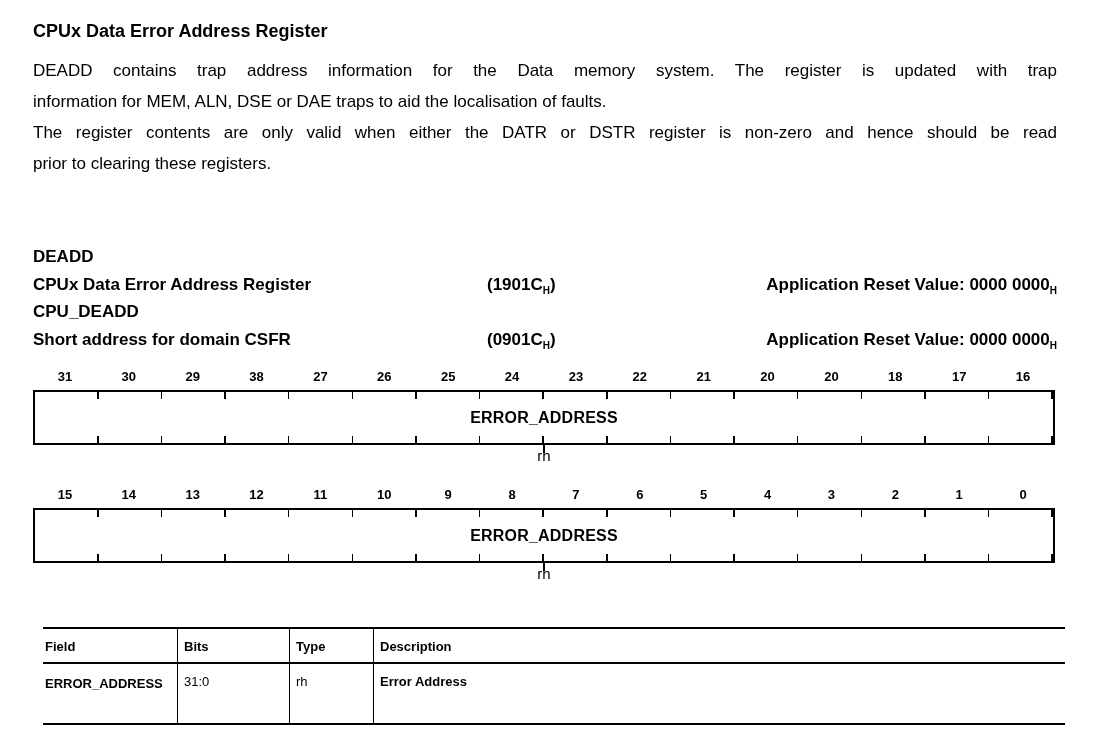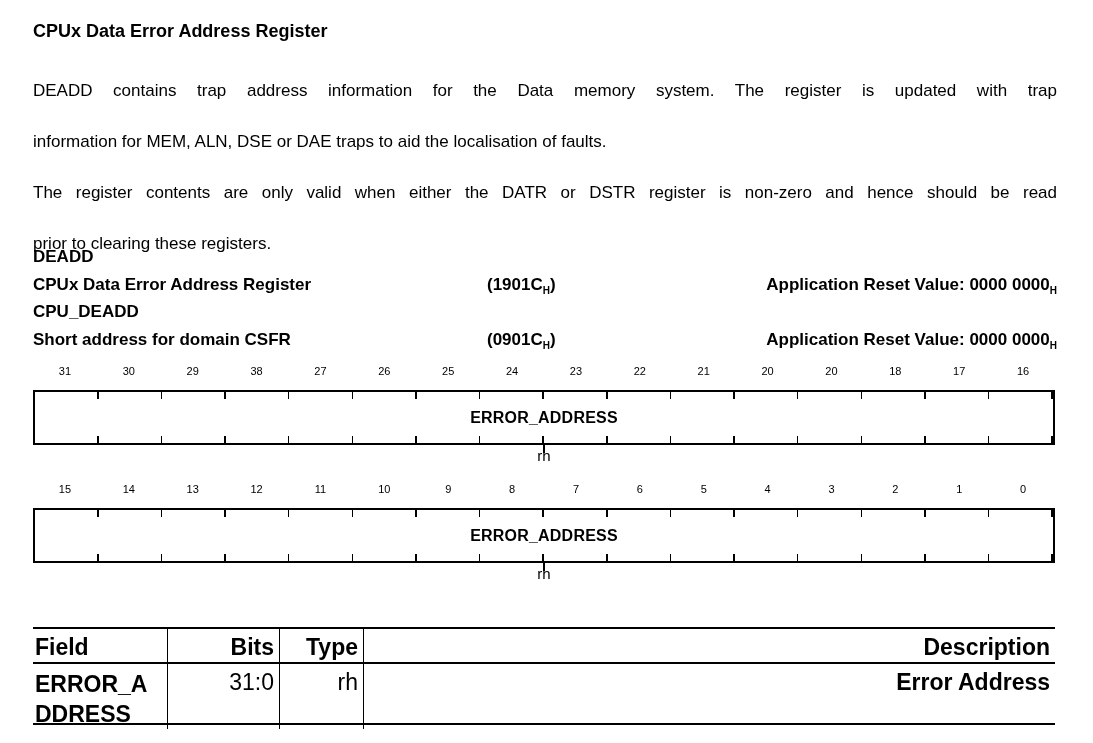--- a/index.html
+++ b/index.html
@@ -16,38 +16,38 @@
   .title {
     position:absolute; top:20px; left:33px;
     font-size:18px; font-weight:bold; line-height:22px;
   }
 
   
   .body-text {
     position:absolute; top:55px; left:33px; width:1024px;
     font-size:17px; line-height:31px;
   }
-  .bline { white-space:normal;margin-top:20px; }
+  .bline { white-space:normal; }
   .bline.stretch { text-align:justify; text-align-last:justify; }
 
   
   .regheader {
     position:absolute; top:243px; left:33px; width:1024px;
     font-size:17px; font-weight:bold;
   }
   .rrow { position:relative; height:27.5px; line-height:27.5px; }
   .addr { position:absolute; left:454px; top:0; }
   .reset { position:absolute; right:0; top:0; }
   .sub { font-size:10px; vertical-align:-4px; letter-spacing:0; }
 
   
   .diagram { position:absolute; left:33px; width:1022px; }
   #diag-high { top:363px; }
   #diag-low  { top:481px; }
-  .bitnums { display:flex; height:22px; font-size:11px; }
+  .bitnums { display:flex; height:22px; align-items:flex-end; font-size:13px;font-weight:bold; }
   .bn { flex:1 1 0; text-align:center; line-height:17px; }
   .bitbox {
     position:relative; margin-top:5px; height:55px;
     border:2px solid #000; box-sizing:border-box; background:#fff;
   }
   .ticks {
     position:absolute; left:0; right:0; height:7px;
     background-image:repeating-linear-gradient(to right,
       transparent 0px, transparent calc(6.25% - 1.5px),
       #000 calc(6.25% - 1.5px), #000 6.25%);
@@ -60,30 +60,30 @@
     text-align:center; font-weight:bold; font-size:16px; letter-spacing:0.2px;
   }
   .belowtick {
     position:absolute; left:50%; bottom:-10px; margin-left:-1px;
     width:2px; height:10px; background:#000;
   }
   .accessrow { margin-top:3px; text-align:center; font-size:15px; line-height:16px; }
 
   
   .ftable {
-    position:absolute; top:627px; left:33px; width:1022px;
+    position:absolute; top:627px; left:43px; width:1022px;
     border-top:2px solid #000; border-bottom:2px solid #000;
-    font-size:23px; box-sizing:border-box;
+    font-size:13px; box-sizing:border-box;
   }
   .frow { display:grid; grid-template-columns:134px 112px 84px 1fr; }
   .fhead { border-bottom:2px solid #000; height:33px; }
   .fdata { height:59px; }
   .fc { padding:6px 5px 0 6px; box-sizing:border-box; line-height:24px; }
   .fc.c1 { padding-left:2px; }
-  .fc.c2, .fc.c3, .fc.c4 { border-left:1.5px solid #000;text-align:right; }
+  .fc.c2, .fc.c3, .fc.c4 { border-left:1.5px solid #000; }
   .fieldname { word-break:break-all; line-height:30px; padding-top:5px; }
 </style>
 </head>
 <body>
 
 <div class="page">
 
   <div class="title">CPUx Data Error Address Register</div>
 
   <div class="body-text">

